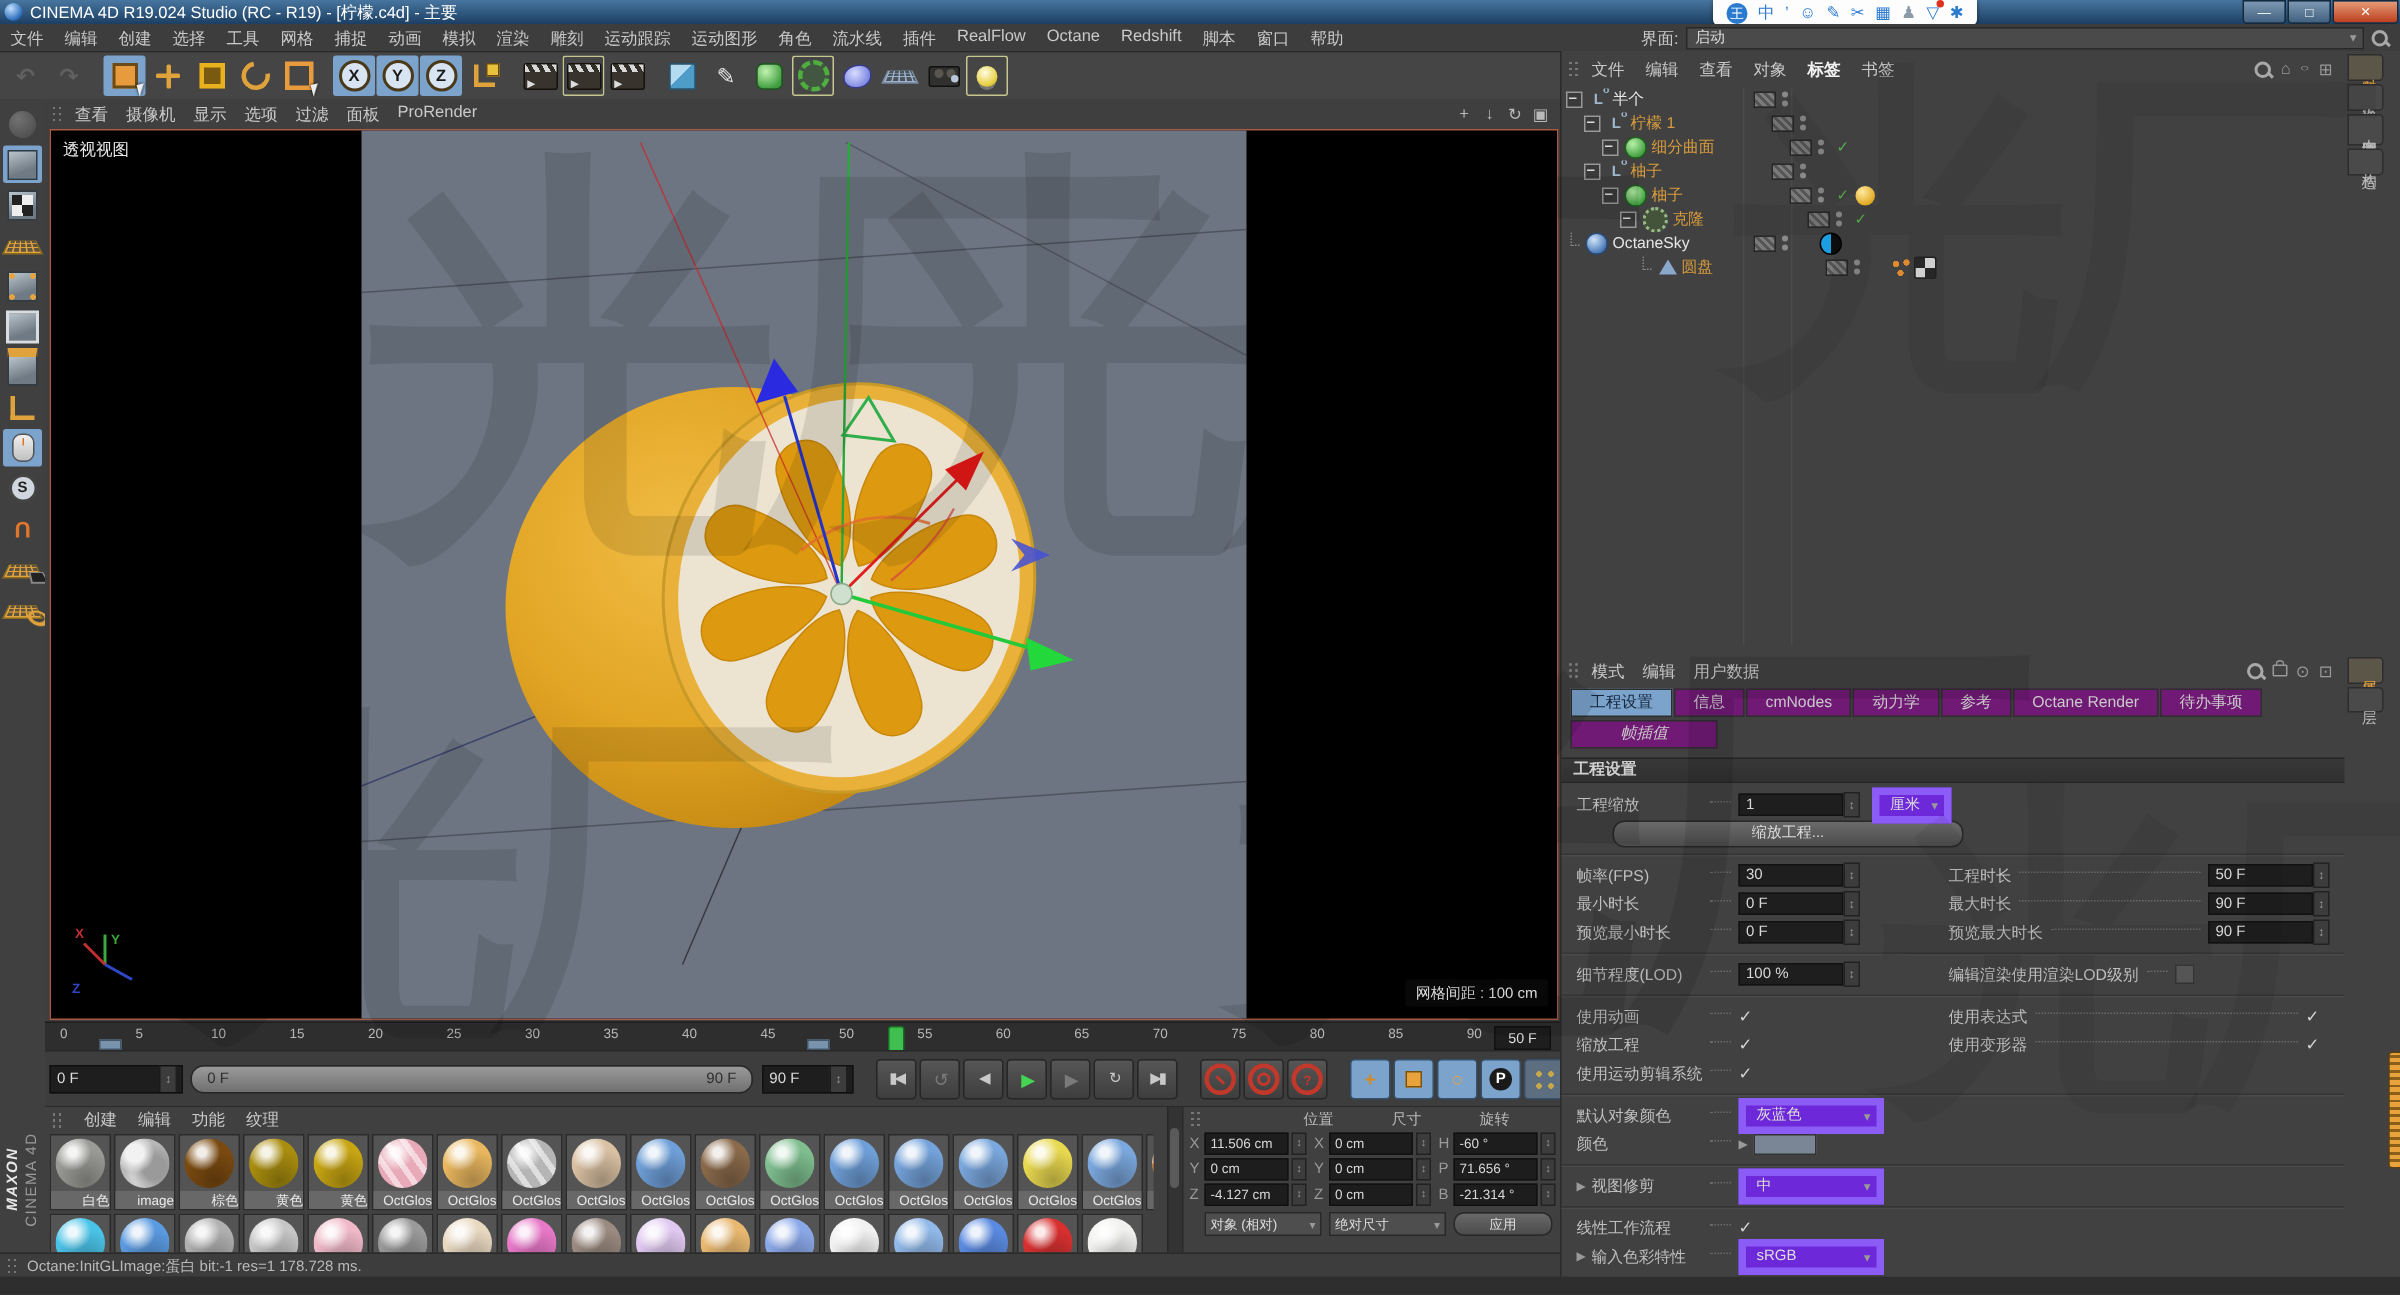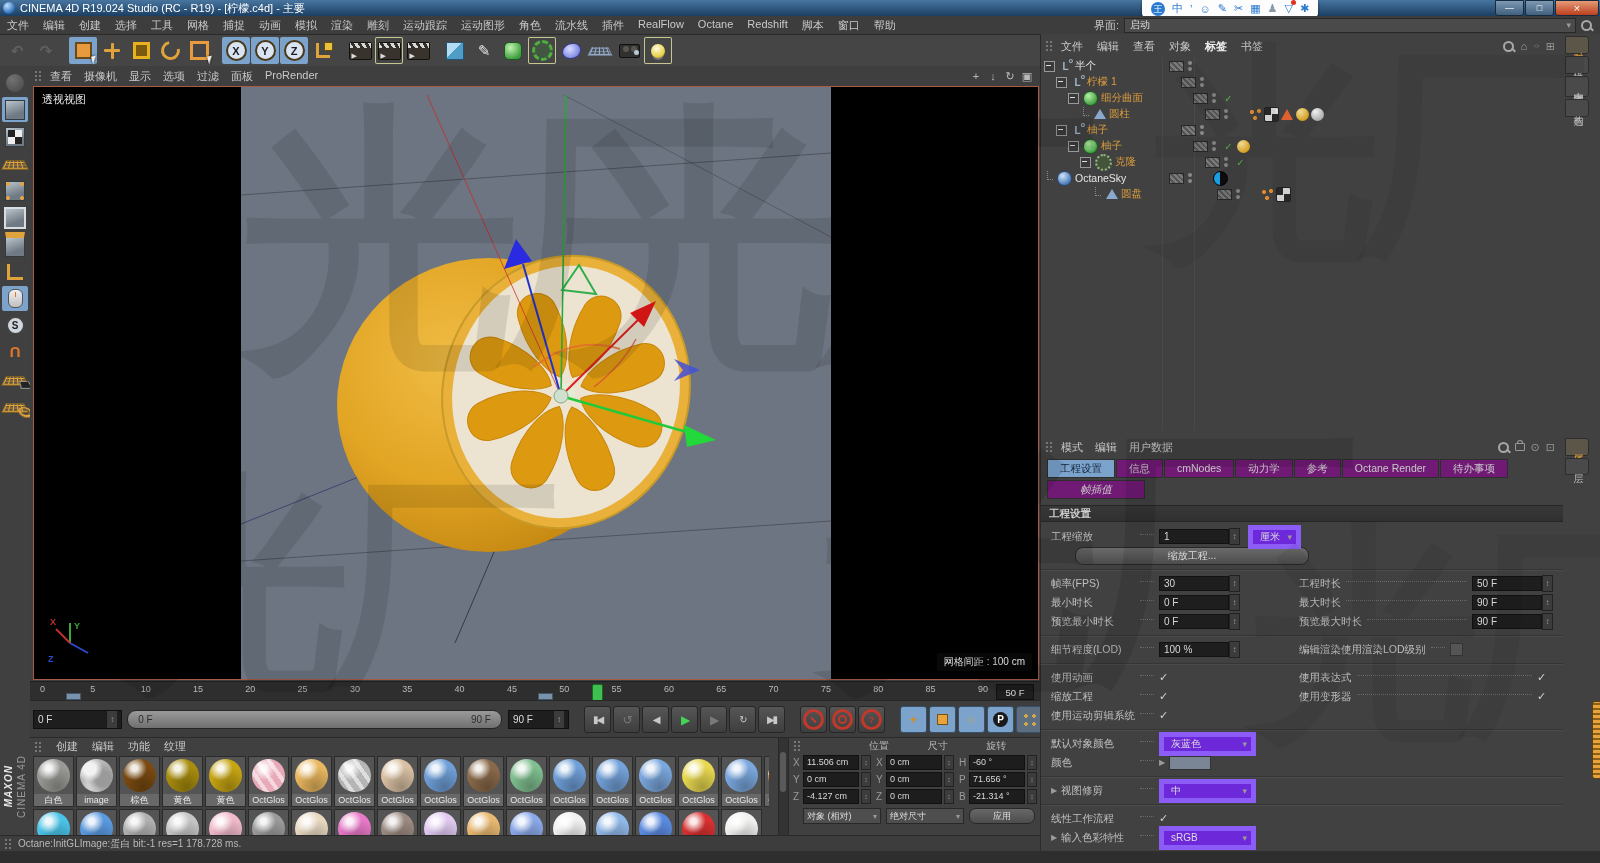--- a/index.html
+++ b/index.html
@@ -160,21 +160,21 @@
   .r2{top:71px;height:26px;}
   .mat{width:39px;background:#545454;border:1px solid #2b2b2b;flex:none;}
   .mat-ball{display:block;width:33px;height:33px;border-radius:50%;margin:2px auto 0;position:relative;
      background-image:radial-gradient(circle at 35% 28%,rgba(255,255,255,.9) 0 9%,rgba(255,255,255,0) 38%),
                       radial-gradient(circle at 62% 85%,rgba(0,0,0,.28),rgba(0,0,0,0) 60%);}
   .mat-ball.p-stripe{background-image:radial-gradient(circle at 35% 28%,rgba(255,255,255,.9) 0 9%,rgba(255,255,255,0) 38%),
      repeating-linear-gradient(55deg,rgba(255,255,255,.55) 0 4px,rgba(0,0,0,0) 4px 10px);}
   .mat-ball.p-image{background-image:radial-gradient(circle at 30% 30%,#f2f2f2 0 18%,rgba(0,0,0,0) 40%),
      radial-gradient(circle at 70% 60%,#9a9a9a 0 25%,rgba(0,0,0,0) 55%),radial-gradient(circle at 45% 75%,#dddddd 0 15%,rgba(0,0,0,0) 40%);}
   .mat-label{display:block;height:12px;line-height:12px;margin-top:2px;background:#686868;color:#e8e8e8;
-             font-size:9px;text-align:center;overflow:hidden;white-space:nowrap;}
+             font-size:9px;text-align:right;overflow:hidden;white-space:nowrap;}
   .mat2{width:39px;height:26px;background:#545454;border:1px solid #2b2b2b;overflow:hidden;flex:none;}
   .matscroll{left:778px;top:737px;width:10px;height:98px;background:#333;border:1px solid #282828;}
   .matscroll .thumb{position:absolute;left:1px;top:14px;width:6px;height:40px;background:#5a5a5a;border-radius:3px;}
   
   .coords{left:788px;top:737px;width:252px;height:98px;background:#404040;border-top:1px solid #2a2a2a;border-left:1px solid #2a2a2a;
           font-size:10px;color:#b9b9b9;}
   .chead{display:flex;align-items:center;height:16px;gap:4px;padding-left:4px;}
   .chead span{width:72px;}
   .ccols{display:flex;padding-left:4px;gap:5px;}
   .ccol{width:78px;}
@@ -925,38 +925,20 @@
             <span class="om-label nm-orange">细分曲面</span>
           </span>
           <span class="om-sw"></span>
           <span class="om-dots"></span>
           <span class="om-check">✓</span>
           <span class="om-tags">
             
           </span>
         </div>
         <div class="om-row">
-          <span class="om-name lv3">
-            <span class="om-exp leaf"></span>
-            <span class="om-ico ico-mesh"></span>
-            <span class="om-label nm-orange">圆柱</span>
-          </span>
-          <span class="om-sw"></span>
-          <span class="om-dots"></span>
-          <span class="om-check"></span>
-          <span class="om-tags">
-
-          <span class="om-tag tag-seldots"></span>
-            <span class="om-tag tag-uvw"></span>
-            <span class="om-tag tag-phong"></span>
-            <span class="om-tag tag-matyellow"></span>
-            <span class="om-tag tag-matwhite"></span>
-          </span>
-        </div>
-        <div class="om-row">
           <span class="om-name lv1">
             <span class="om-exp exp"></span>
             <span class="om-ico ico-null"></span>
             <span class="om-label nm-orange">柚子</span>
           </span>
           <span class="om-sw"></span>
           <span class="om-dots"></span>
           <span class="om-check"></span>
           <span class="om-tags">
             

